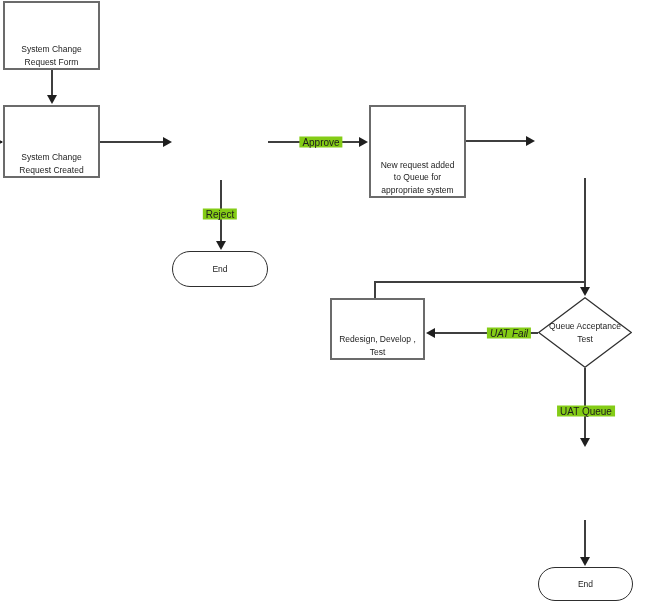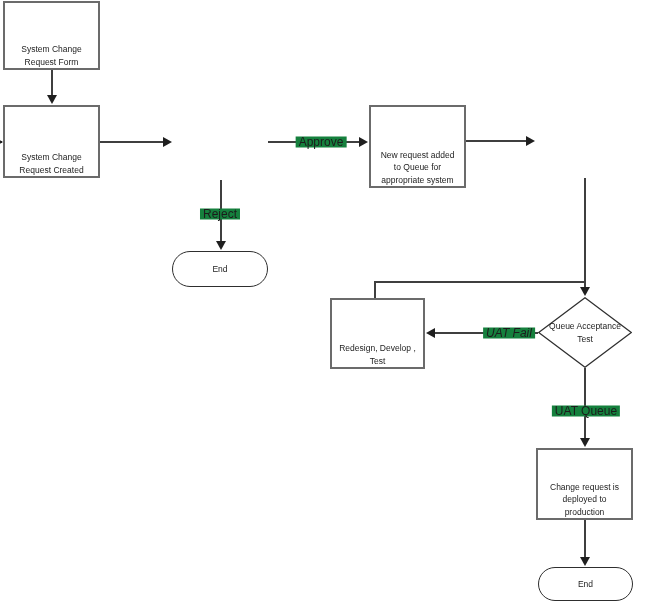--- a/index.html
+++ b/index.html
@@ -15,59 +15,54 @@
   .node.stadium{border:1.3px solid var(--shape-border,#2e2e2e);border-radius:18px;background:#fff;}
   .node.diamond{border:none;background:transparent;}
   .node-label{white-space:pre-line;display:block;position:relative;padding:0 1px;}
   .diamond-svg{position:absolute;left:0;top:0;}
   .edge-seg{position:absolute;background:var(--connector,#3f3f3f);}
   .arrowhead{position:absolute;width:0;height:0;}
   .arrowhead.down{border-left:5px solid transparent;border-right:5px solid transparent;border-top:9px solid var(--arrowhead,#1f1f1f);}
   .arrowhead.right{border-top:5px solid transparent;border-bottom:5px solid transparent;border-left:9px solid var(--arrowhead,#1f1f1f);}
   .arrowhead.left{border-top:5px solid transparent;border-bottom:5px solid transparent;border-right:9px solid var(--arrowhead,#1f1f1f);}
   .edge-label{
-    position:absolute;transform:translate(-50%,-50%);background:#15803d;
-    padding:0 3px;font-size:12px;line-height:11px;white-space:nowrap;
+    position:absolute;transform:translate(-50%,-50%);background:#84cc16;
+    padding:0 3px;font-size:10px;line-height:11px;white-space:nowrap;
   }
 </style>
 </head>
 <body>
 
 <div class="canvas" id="canvas" style="--box-border: #6b6b6b; --shape-border: #2e2e2e; --connector: #3f3f3f; --arrowhead: #1f1f1f; background: rgb(255, 255, 255); color: rgb(28, 28, 28);">
     <div class="node rect" style="left: 3px; top: 1px; width: 97px; height: 69px;">
       <span class="node-label">System Change
 Request Form</span>
     </div>
     <div class="node rect" style="left: 3px; top: 105px; width: 97px; height: 73px;">
       <span class="node-label">System Change
 Request Created</span>
     </div>
-    <div class="node rect" style="left: 369px; top: 105px; width: 97px; height: 83px;">
+    <div class="node rect" style="left: 369px; top: 105px; width: 97px; height: 93px;">
       <span class="node-label">New request added
 to Queue for
 appropriate system</span>
     </div>
     <div class="node stadium" style="left: 172px; top: 251px; width: 96px; height: 36px;">
       <span class="node-label">End</span>
     </div>
-    <div class="node rect" style="left: 330px; top: 298px; width: 95px; height: 71px;">
+    <div class="node rect" style="left: 330px; top: 298px; width: 95px; height: 62px;">
       <span class="node-label">Redesign, Develop ,
 Test</span>
     </div>
     <div class="node diamond" style="left: 538px; top: 297px; width: 94px; height: 71px;">
       <svg width="94" height="71" viewBox="0 0 94 71" class="diamond-svg">
         <polygon points="47,0.7 93.3,35.5 47,70.3 0.7,35.5" fill="#ffffff" stroke="#2e2e2e" stroke-width="1.2"></polygon>
       </svg>
       <span class="node-label">Queue Acceptance
 Test</span>
-    </div>
-    <div class="node rect" style="left: 536px; top: 448px; width: 97px; height: 72px;">
-      <span class="node-label">Change request is
-deployed to
-production</span>
     </div>
     <div class="node stadium" style="left: 538px; top: 567px; width: 95px; height: 34px;">
       <span class="node-label">End</span>
     </div>
     <div class="edge-seg" style="left: 50.5px; top: 70px; width: 2px; height: 26px;"></div>
     <div class="arrowhead down" style="left: 46.5px; top: 95px;"></div>
     <div class="edge-seg" style="left: 0px; top: 141px; width: 2px; height: 2px;"></div>
     <div class="arrowhead right" style="left: -6px; top: 137px;"></div>
     <div class="edge-seg" style="left: 100px; top: 141px; width: 64px; height: 2px;"></div>
     <div class="arrowhead right" style="left: 163px; top: 137px;"></div>

